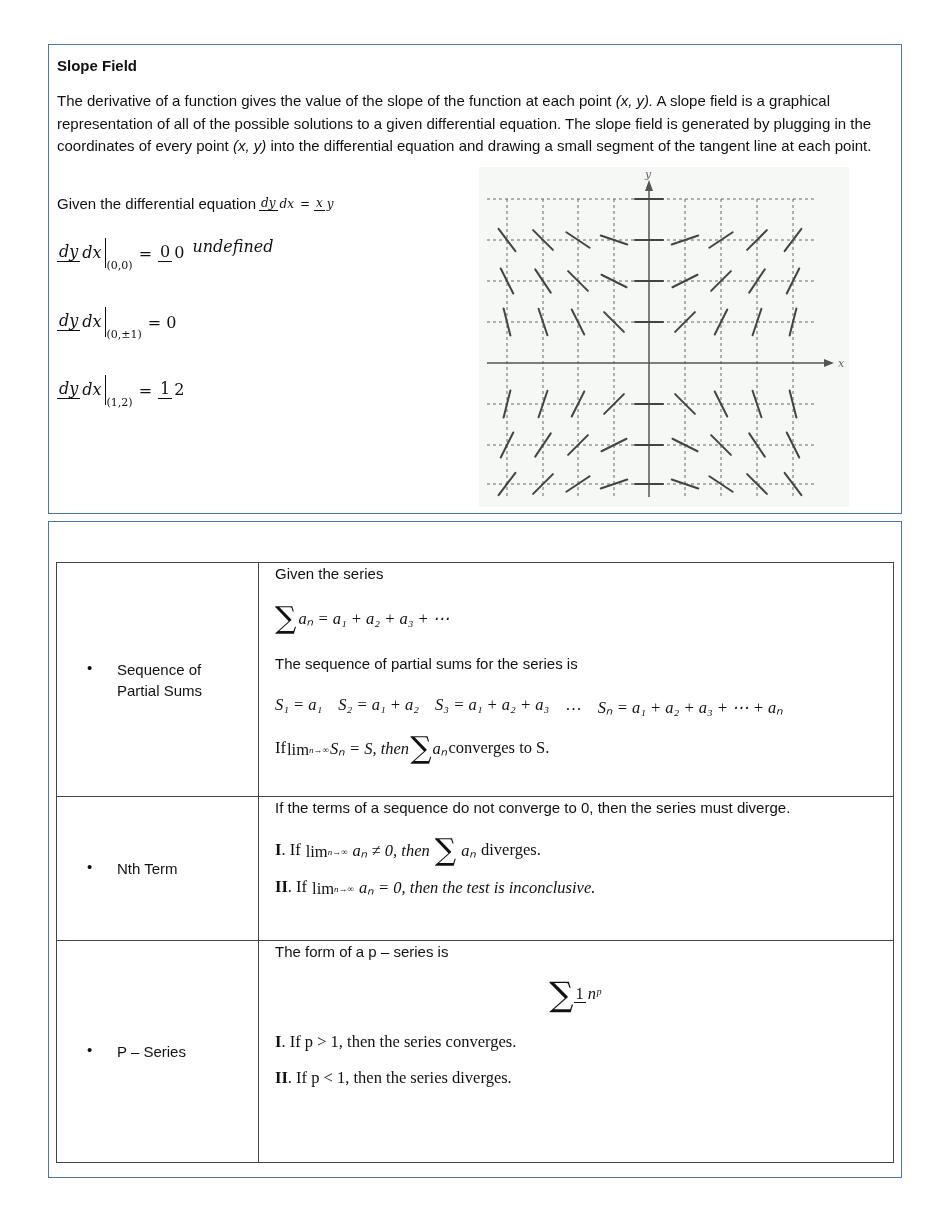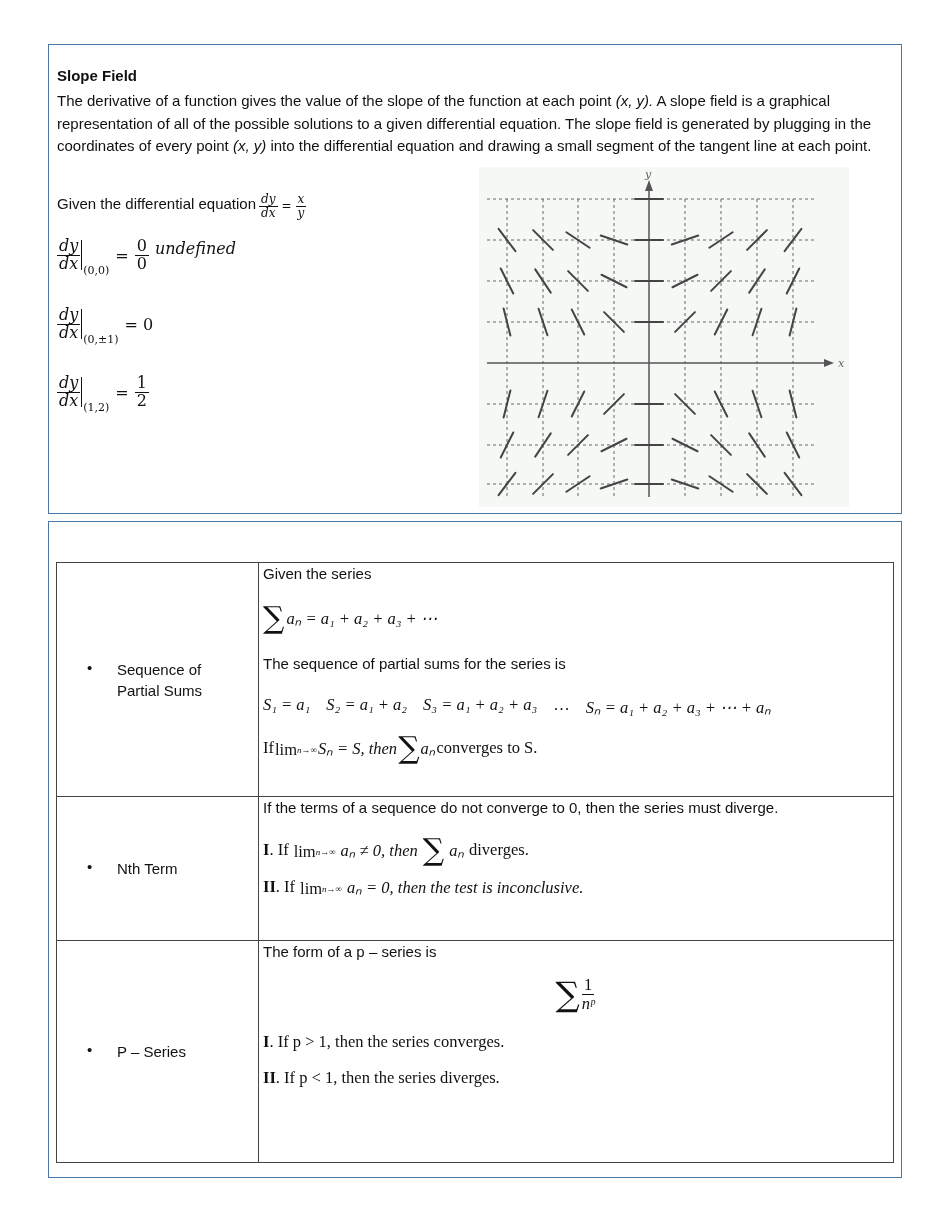--- a/index.html
+++ b/index.html
@@ -1,38 +1,38 @@
 <!DOCTYPE html>
 <html><head>
 <meta charset="utf-8">
 <style>
   html, body { margin:0; padding:0; background:#ffffff; }
   body { width:950px; height:1230px; position:relative; font-family:"Liberation Sans", sans-serif; color:#111; }
   .box { position:absolute; left:48px; width:854px; border:1.5px solid #4a76a8; box-sizing:border-box; }
   #box1 { top:44px; height:470px; }
   #box2 { top:521px; height:657px; }
-  .title { position:absolute; left:8px; font-weight:bold; font-size:15px;margin-top:10px; }
+  .title { position:absolute; left:8px; font-weight:bold; font-size:15px; }
   .para { position:absolute; left:8px; width:836px; font-size:15px; line-height:22.5px; }
   .math { font-family:"DejaVu Serif", serif; font-style:italic; }
   .mr { font-family:"DejaVu Serif", serif; }
-  .frac { display:inline-flex; flex-direction:column; align-items:center; vertical-align:middle; line-height:1.05; }
+  .frac { display:inline-flex; flex-direction:row; align-items:center; vertical-align:middle; line-height:1.05; }
   .frac .num { border-bottom:1px solid #111; padding:0 2px; }
   .frac .den { padding:0 2px; }
   .small { font-size:12px; }
   .deriv { position:absolute; left:8px; font-size:16px; display:flex; align-items:center; }
   .bar { display:inline-block; border-left:1.3px solid #111; height:30px; margin:0 1px; position:relative; }
   .sub { font-size:11px; font-family:"DejaVu Serif", serif; align-self:flex-end; margin-bottom:-4px; }
   .note { position:absolute; left:214px; top:208px; width:130px; font-size:15px; line-height:22px; }
   #slope { position:absolute; left:430px; top:122px; width:370px; height:340px; background:#f6f8f6; }
   table.tests { position:absolute; left:7px; top:40px; width:838px; border-collapse:collapse; }
   table.tests td { border:1px solid #444; vertical-align:top; font-size:15px; }
   td.label { width:202px; vertical-align:middle !important; padding-left:30px; box-sizing:border-box; }
   td.label .bul { display:inline-block; width:30px; vertical-align:top; }
   td.label .lt { display:inline-block; vertical-align:top; line-height:21px; }
-  td.body { padding:2px 4px;margin-left:38px; }
+  td.body { padding:2px 16px;margin-left:38px; }
   .sig { font-size:30px; font-family:"DejaVu Serif", serif; vertical-align:middle; font-style:normal; }
   .limw { display:inline-flex; flex-direction:row; align-items:center; vertical-align:top; line-height:1; }
   .limw .ls { font-size:9px; font-style:italic; }
   .serif { font-family:"Liberation Serif", serif; font-size:16.5px; }
   .mi { font-family:"Liberation Serif", serif; font-style:italic; }
 </style>
 </head>
 <body>
 
 <div class="box" id="box1">

